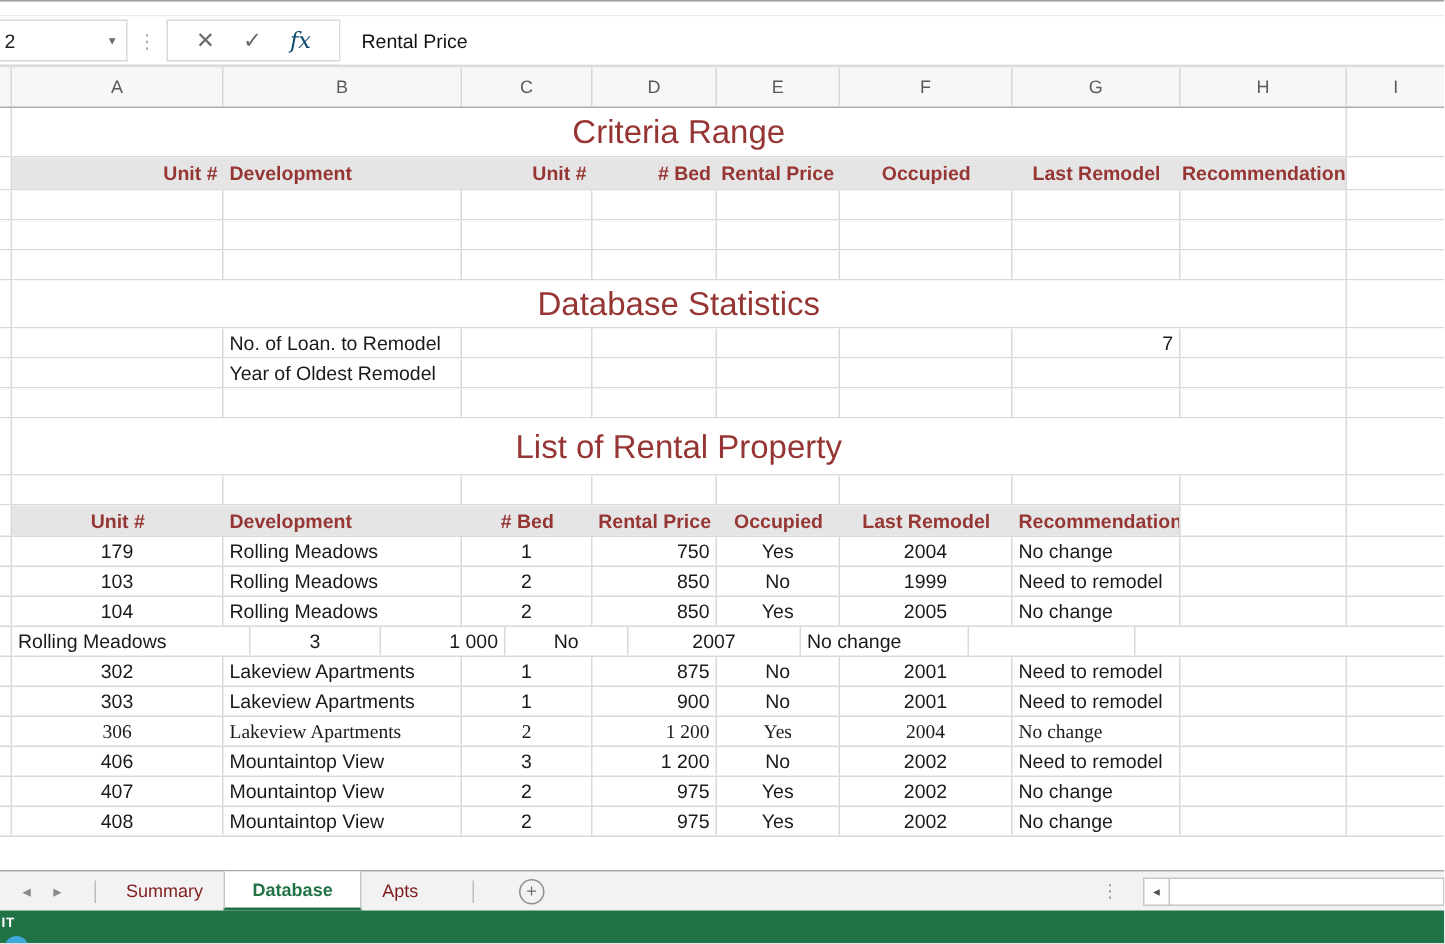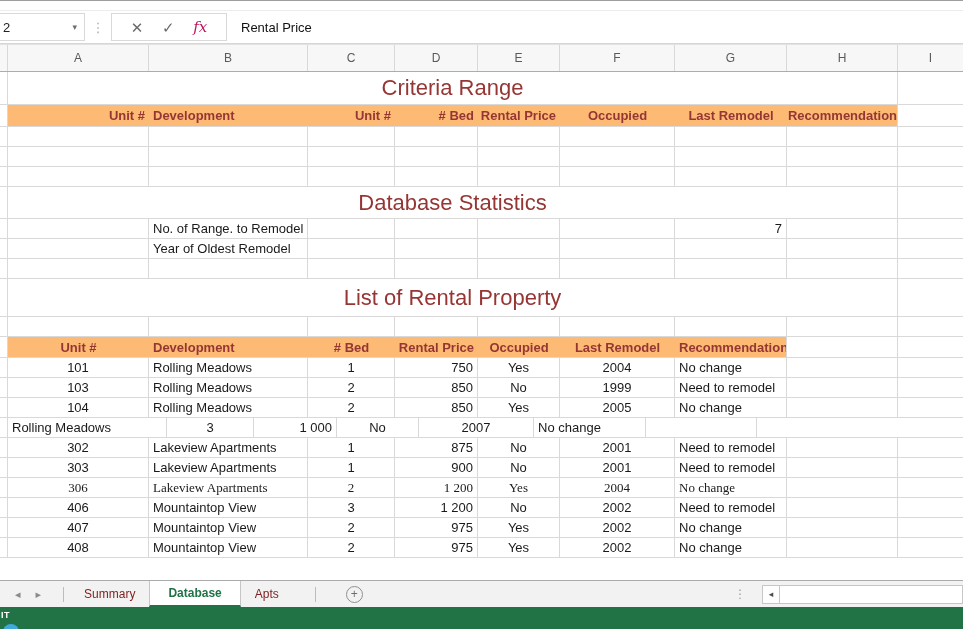--- a/index.html
+++ b/index.html
@@ -11,39 +11,39 @@
 
   
   .formula-row{height:33px;background:#fff;display:flex;align-items:stretch;border-bottom:1px solid #d6d6d6;box-sizing:border-box;}
   .name-box{width:85px;margin:2px 0;border:1px solid #d9d9d9;border-left:none;background:#fff;
             display:flex;align-items:center;padding-left:3px;font-size:13px;color:#222;box-sizing:border-box;}
   .nb-arrow{margin-left:auto;margin-right:7px;color:#6e6e6e;font-size:9px;}
   .dots-sep{width:26px;display:flex;align-items:center;justify-content:center;color:#ababab;font-size:13px;}
   .fx-group{width:116px;margin:2px 0;border:1px solid #d9d9d9;background:#fff;display:flex;align-items:center;
             justify-content:space-evenly;box-sizing:border-box;}
   .fbtn{color:#6a6a6a;font-size:15px;line-height:1;}
-  .fx{font-family:"DejaVu Serif",serif;font-style:italic;color:#be185d;font-size:15px;}
+  .fx{font-family:"DejaVu Serif",serif;font-style:italic;color:#0c4a6e;font-size:15px;}
   .formula-input{flex:1;background:#fff;display:flex;align-items:center;padding-left:14px;font-size:13px;color:#111;}
 
   
   .col-headers{height:28px;display:flex;background:#f7f7f7;border-top:1px solid #e2e2e2;border-bottom:1px solid #adadad;box-sizing:border-box;}
   .colhead{border-right:1px solid #d8d8d8;display:flex;align-items:center;justify-content:center;
            font-size:12px;color:#5a5a5a;box-sizing:border-box;height:100%;}
   .colhead.strip{width:8px;}
   .colhead.last{border-right:none;}
 
   
   .grid{height:506px;background:#fff;overflow:hidden;}
   .row{display:flex;box-sizing:border-box;border-bottom:1px solid #d9d9d9;background:#fff;}
   .cell{box-sizing:border-box;border-right:1px solid #d9d9d9;height:100%;display:flex;align-items:center;
         font-size:13px;color:#1a1a1a;overflow:hidden;white-space:nowrap;padding:0 4px;}
   .cell.strip{width:8px;padding:0;}
   .cell.last{border-right:none;}
   .title-cell{justify-content:center;color:#963634;font-size:22px;padding:0;}
-  .cell.pink{background:#fdba74;position:relative;padding:0;}
+  .cell.pink{background:#e5e5e5;position:relative;padding:0;}
   .pcell{position:absolute;top:0;height:100%;display:flex;align-items:center;box-sizing:border-box;
          padding:0 4px;font-weight:bold;color:#963634;font-size:13px;white-space:nowrap;overflow:hidden;}
 
   .grid-gap{height:2px;background:#fff;}
 
   
   .tab-bar{height:27px;background:#f2f2f2;border-top:1px solid #ababab;box-sizing:border-box;
            display:flex;align-items:center;}
   .nav-arrow{color:#8a8a8a;font-size:11px;margin-left:15px;cursor:default;}
   .tab-sep{width:1px;height:15px;background:#bdbdbd;margin:0 0 0 22px;}
@@ -157,21 +157,21 @@
         <div class="cell last" style="width: 65px; justify-content: flex-start;"></div>
       </div>
       <div class="row" style="height: 32px;">
         <div class="cell strip"></div>
         <div class="cell title-cell" style="width: 890px;">Database Statistics</div>
         <div class="cell last" style="width:65px"></div>
       </div>
       <div class="row" style="height: 20px;">
         <div class="cell strip"></div>
         <div class="cell" style="width: 141px; justify-content: flex-start;"></div>
-        <div class="cell" style="width: 159px; justify-content: flex-start;">No. of Range. to Remodel</div>
+        <div class="cell" style="width: 159px; justify-content: flex-start;">No. of Loan. to Remodel</div>
         <div class="cell" style="width: 87px; justify-content: flex-start;"></div>
         <div class="cell" style="width: 83px; justify-content: flex-start;"></div>
         <div class="cell" style="width: 82px; justify-content: flex-start;"></div>
         <div class="cell" style="width: 115px; justify-content: flex-start;"></div>
         <div class="cell" style="width: 112px; justify-content: flex-end;">7</div>
         <div class="cell" style="width: 111px; justify-content: flex-start;"></div>
         <div class="cell last" style="width: 65px; justify-content: flex-start;"></div>
       </div>
       <div class="row" style="height: 20px;">
         <div class="cell strip"></div>
@@ -223,21 +223,21 @@
           <span class="pcell" style="left: 387px; width: 83px; justify-content: flex-end;">Rental Price</span>
           <span class="pcell" style="left: 470px; width: 82px; justify-content: center;">Occupied</span>
           <span class="pcell" style="left: 552px; width: 115px; justify-content: center;">Last Remodel</span>
           <span class="pcell" style="left: 667px; width: 112px; justify-content: flex-start;">Recommendation</span>
         </div>
         <div class="cell" style="width: 111px;"></div>
         <div class="cell last" style="width: 65px;"></div>
       </div>
       <div class="row" style="height: 20px;">
         <div class="cell strip"></div>
-        <div class="cell" style="width: 141px; justify-content: center;">101</div>
+        <div class="cell" style="width: 141px; justify-content: center;">179</div>
         <div class="cell" style="width: 159px; justify-content: flex-start;">Rolling Meadows</div>
         <div class="cell" style="width: 87px; justify-content: center;">1</div>
         <div class="cell" style="width: 83px; justify-content: flex-end;">750</div>
         <div class="cell" style="width: 82px; justify-content: center;">Yes</div>
         <div class="cell" style="width: 115px; justify-content: center;">2004</div>
         <div class="cell" style="width: 112px; justify-content: flex-start;">No change</div>
         <div class="cell" style="width: 111px; justify-content: flex-start;"></div>
         <div class="cell last" style="width: 65px; justify-content: flex-start;"></div>
       </div>
       <div class="row" style="height: 20px;">

